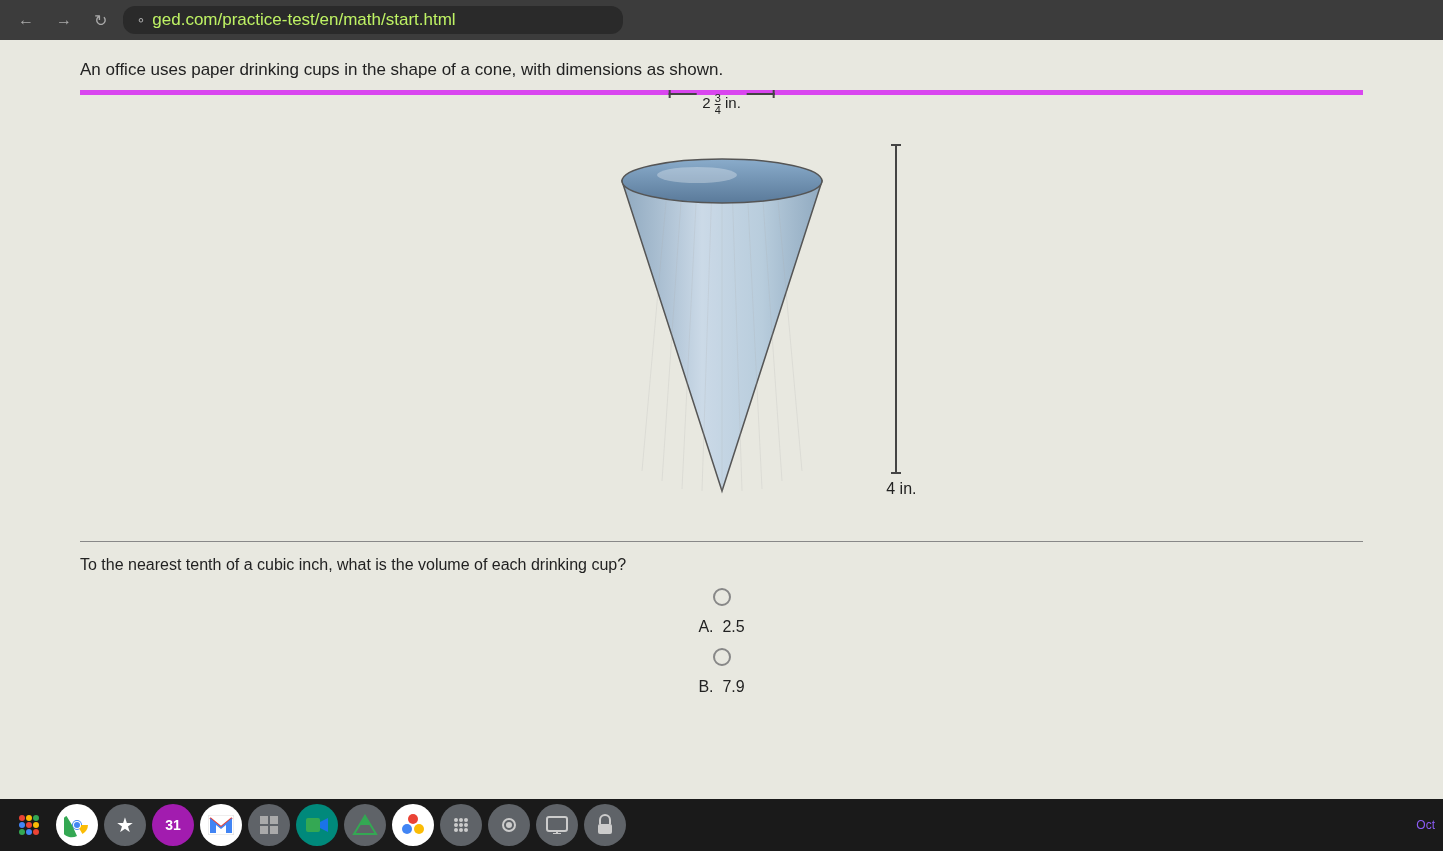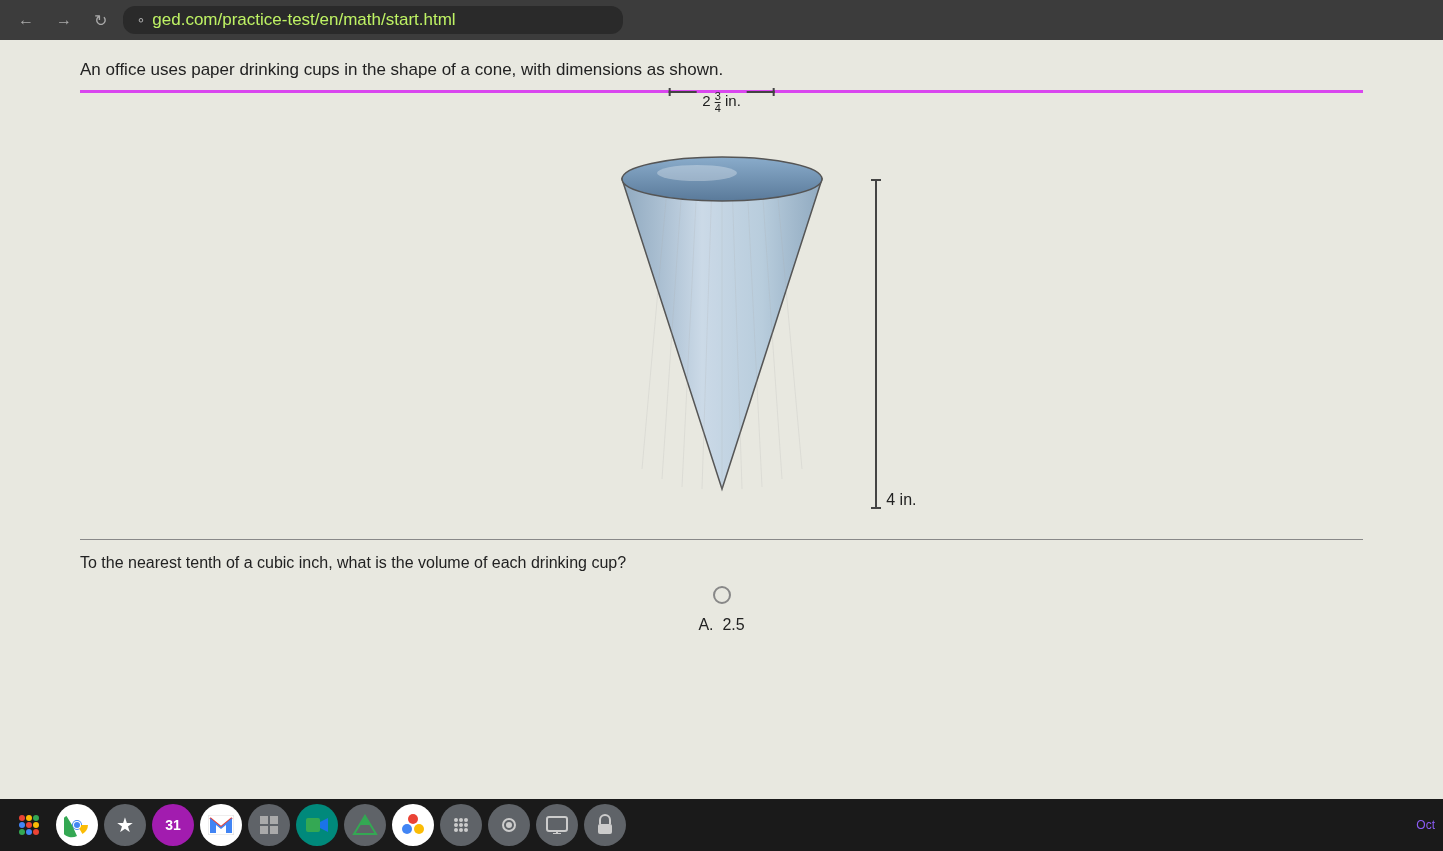--- a/index.html
+++ b/index.html
@@ -63,21 +63,21 @@
       padding: 18px 80px 18px 80px;
       height: 100%;
     }
 
     .question-text {
       font-size: 17px;
       color: #222;
       font-weight: normal;
       line-height: 1.4;
       margin-bottom: 16px;
-      border-bottom: 3px solid #d946ef;
+      border-bottom: 5px solid #d946ef;
       padding-bottom: 8px;
     }
 
     .diagram-area {
       display: flex;
       justify-content: center;
       align-items: center;
       margin: 10px 0 10px 0;
       position: relative;
       height: 420px;
@@ -260,21 +260,21 @@
           <line x1="135" y1="52" x2="150" y2="358" stroke="#aaa" stroke-width="0.5" opacity="0.4"></line>
           <line x1="150" y1="55" x2="170" y2="350" stroke="#aaa" stroke-width="0.5" opacity="0.4"></line>
           <line x1="165" y1="58" x2="190" y2="340" stroke="#aaa" stroke-width="0.5" opacity="0.4"></line>
           <line x1="55" y1="60" x2="30" y2="340" stroke="#aaa" stroke-width="0.5" opacity="0.4"></line>
 
           <ellipse cx="110" cy="50" rx="100" ry="22" fill="url(#ellipseGrad)" stroke="#555" stroke-width="1.5"></ellipse>
 
           <ellipse cx="85" cy="44" rx="40" ry="8" fill="rgba(255,255,255,0.3)" stroke="none"></ellipse>
         </svg>
 
-        <div style="position:absolute; right:-85px; top:0; height:380px; display:flex; flex-direction:row; align-items:flex-end; justify-content:center;">
+        <div style="position:absolute; right:-85px; top:0; height:380px; display:flex; flex-direction:column; align-items:flex-start; justify-content:center;">
 
           <div style="position:relative; height:330px; width:20px; display:flex; align-items:center; justify-content:center;">
             <div style="width:2px; height:100%; background:#444; position:absolute; left:9px; top:0;"></div>
 
             <div style="position:absolute; top:0; left:5px; width:10px; height:2px; background:#444;"></div>
 
             <div style="position:absolute; bottom:0; left:5px; width:10px; height:2px; background:#444;"></div>
           </div>
           <span style="font-size:16px; color:#222; margin-top:6px;">4 in.</span>
         </div>
@@ -283,20 +283,24 @@
 
     <p class="sub-question-text">To the nearest tenth of a cubic inch, what is the volume of each drinking cup?</p>
 
     <div class="answer-options">
 
       <div class="answer-option">
         <div class="radio-circle"></div>
         <span>A.&nbsp;&nbsp;2.5</span>
       </div>
 
+      <div class="answer-option">
+        <div class="radio-circle"></div>
+        <span>B.&nbsp;&nbsp;7.9</span>
+      </div>
 
 
     </div>
 
   </div>
 </div>
 
 <div class="taskbar">
 
   <div class="taskbar-icon launcher">

